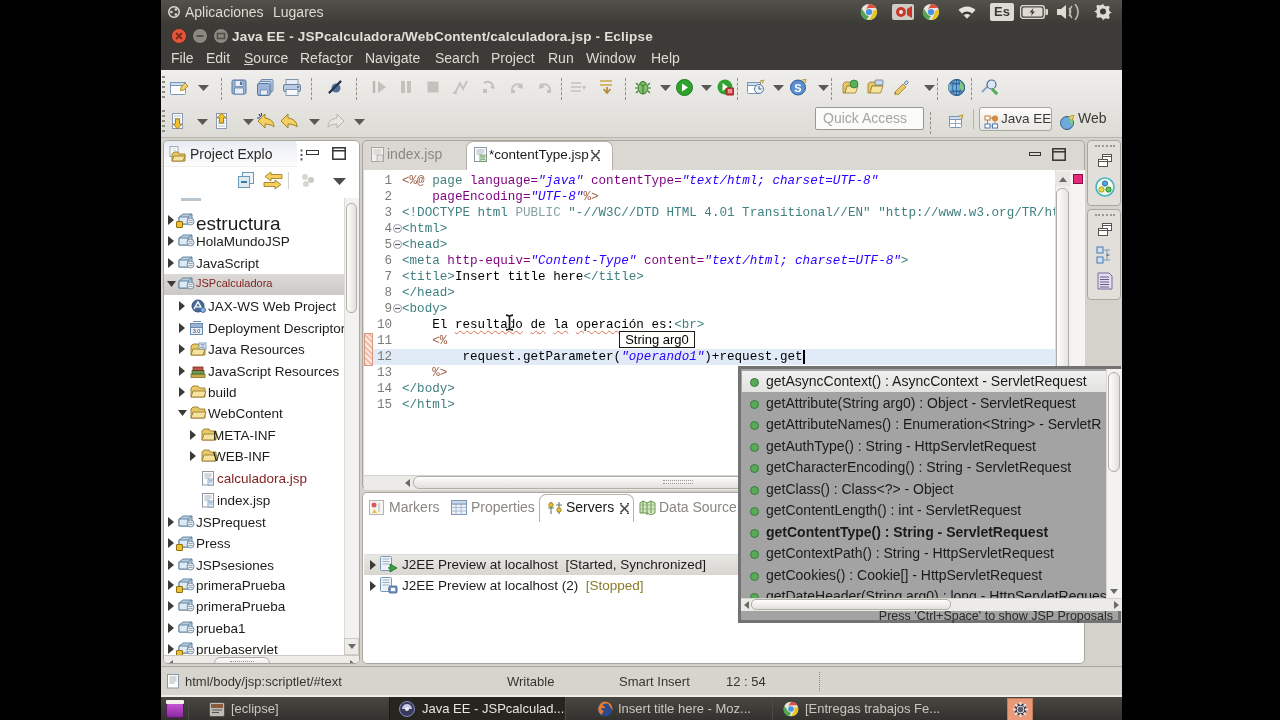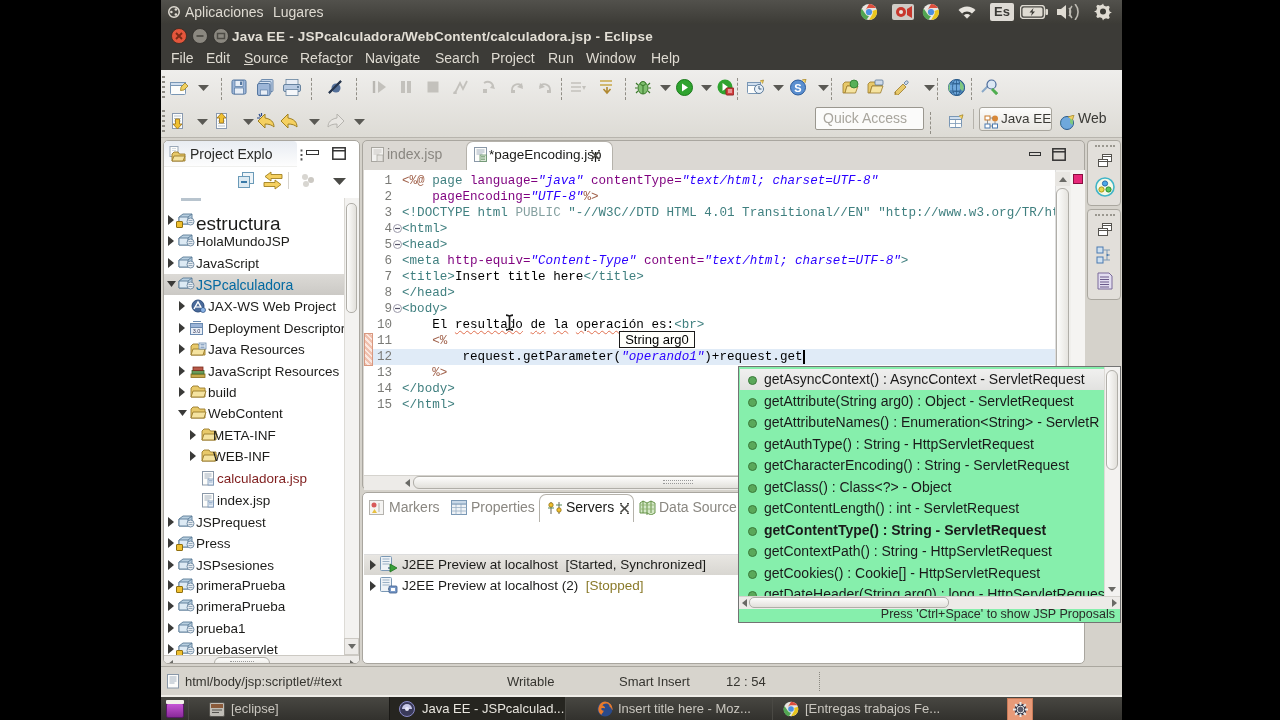--- a/index.html
+++ b/index.html
@@ -29,21 +29,21 @@
 #rs2{position:absolute;left:926px;top:71px;width:34px;height:91px;background:#e2dfda;border:1px solid #aaa79f;border-radius:4px}
 
 #statusbar{position:absolute;left:0;top:666px;width:961px;height:31px;background:#d7d4cd;border-top:1px solid #aaa79f;border-bottom:2px solid #f0eee9;font-size:13px;color:#35342f}
 
 #taskbar{position:absolute;left:0;top:697px;width:961px;height:23px;background:linear-gradient(#484742,#32312d);color:#c9c6bf;font-size:13px}
 
 .code{font-family:"Liberation Mono",monospace;font-size:12.6px;line-height:16px;white-space:pre}
 .tg{color:#3f7f7f}.at{color:#7f007f}.st{color:#2a00ff;font-style:italic}.jd{color:#a0614a}.gr{color:#85a0a0}
 .squig{text-decoration:underline wavy #e07050 1px;text-underline-offset:2px}
 
-#popup{position:absolute;left:577px;top:366px;width:383px;height:257px;background:#86efac;border:1px solid #737373;z-index:50;font-size:14px;color:#1a1a1a}
+#popup{position:absolute;left:577px;top:366px;width:383px;height:257px;background:#a3a3a3;border:3px solid #737373;z-index:50;font-size:14px;color:#1a1a1a}
 .prow{position:absolute;left:1px;height:21px;line-height:21px;white-space:nowrap;overflow:hidden}
 .dot{display:inline-block;width:9px;height:9px;border-radius:50%;background:#5aa85a;border:1px solid #3a7a3a;margin:0 7px 0 8px;vertical-align:-1px}
 .sep1{position:absolute;top:8px;height:22px;border-left:1px dashed #918e86}
 .sep2{position:absolute;top:42px;height:22px;border-left:1px dashed #918e86}
 .tw{position:absolute;color:#8a8781;font-size:14px}
 svg{display:block}
 </style></head>
 <body>
 <div id="desk">
   <div id="toppanel">
@@ -411,21 +411,21 @@
     <svg class="abs" style="left:3px;top:140px" width="9" height="6" viewBox="0 0 9 6">
           <path d="M0 0h9L4.5 6Z" fill="#3a3a38"></path>
         </svg>
     <svg class="abs" style="left:14px;top:136px" width="17" height="15" viewBox="0 0 17 15">
           <path d="M1 11V4l4-3h9v7l-4 3H1Z" fill="#b8cfe0" stroke="#5a7a96" stroke-width="0.9"></path>
           <path d="M1 4h9v7H1Z" fill="#ddeaf4" stroke="#5a7a96" stroke-width="0.9"></path>
           <path d="M10 4l4-3M10 11l4-3" stroke="#5a7a96" stroke-width="0.9"></path>
           <circle cx="12.5" cy="8.5" r="3.5" fill="#e8edf2" stroke="#5a7a96" stroke-width="0.8"></circle>
           <path d="M10.5 7.5h4M10.5 9.5h4" stroke="#5a7a96" stroke-width="0.6"></path>
         </svg>
-    <span class="abs" style="left:32px;top:136px;font-size:14px;color:#0369a1;white-space:nowrap">JSPcalculadora</span>
+    <span class="abs" style="left:32px;top:136px;font-size:11px;color:#7f1d1d;white-space:nowrap">JSPcalculadora</span>
     <svg class="abs" style="left:15px;top:160px" width="6" height="10" viewBox="0 0 6 10">
           <path d="M0 0v10l6-5Z" fill="#3a3a38"></path>
         </svg>
     <svg class="abs" style="left:26px;top:158px" width="16" height="15" viewBox="0 0 16 15">
           <circle cx="8" cy="7" r="6" fill="#4a6a9a"></circle>
           <circle cx="8" cy="7" r="6" fill="none" stroke="#2a4a7a"></circle>
           <path d="M4 10 8 3l4 7" stroke="#fff" stroke-width="1.4" fill="none"></path>
           <path d="M5.5 8h5" stroke="#fff" stroke-width="1.2"></path>
           <circle cx="13" cy="11" r="2.5" fill="#8ab4e8" stroke="#2a4a7a" stroke-width="0.7"></circle>
         </svg>
@@ -608,21 +608,21 @@
           <rect x="6" y="8" width="6" height="6.5" fill="#e4e2de" stroke="#a8a6a0" stroke-width="0.7"></rect>
         </svg>
     <span class="abs tw" style="left:24px;top:5px">index.jsp</span>
     <div class="abs" style="left:103px;top:0;width:147px;height:29px;background:#fff;border:1px solid #b5b2ab;border-bottom:none;border-radius:7px 7px 0 0"></div>
     <svg class="abs" style="left:111px;top:6px" width="14" height="16" viewBox="0 0 14 16">
           <rect x="0.5" y="0.5" width="12" height="14" fill="#fdfdfb" stroke="#8a98a8"></rect>
           <path d="M2.5 3h8M2.5 5h8M2.5 7h6" stroke="#9aa8b8" stroke-width="0.9"></path>
           <rect x="6" y="8" width="6.5" height="6.5" fill="#dbe7d8" stroke="#5a8a5a" stroke-width="0.7"></rect>
           <path d="M7 9.5h4M7 11h4M7 12.5h4" stroke="#5a8a5a" stroke-width="0.6"></path>
         </svg>
-    <span class="abs" style="left:126px;top:6px;font-size:13.5px;color:#1a1a18">*pageEncoding.jsp</span>
+    <span class="abs" style="left:126px;top:6px;font-size:13.5px;color:#1a1a18">*contentType.jsp</span>
     <svg class="abs" style="left:227px;top:9px" width="11" height="11" viewBox="0 0 11 11">
           <path d="M1.5 1.5l8 8M9.5 1.5l-8 8" stroke="#4a4a46" stroke-width="1.6"></path>
           <path d="M1 0.5h2M8 0.5h2M1 10.5h2M8 10.5h2" stroke="#4a4a46" stroke-width="1"></path>
         </svg>
     <div class="abs" style="left:666px;top:11px;width:12px;height:4px;border:1.4px solid #333"></div>
     <svg class="abs" style="left:689px;top:7px" width="14" height="13" viewBox="0 0 14 13">
           <rect x="0.8" y="0.8" width="12.4" height="11.4" fill="none" stroke="#333" stroke-width="1.5"></rect>
           <path d="M0.8 3.8h12.4" stroke="#333" stroke-width="1.5"></path>
         </svg>
     <div class="abs" style="left:1px;top:29px;width:691px;height:305px;background:#fff"></div>

